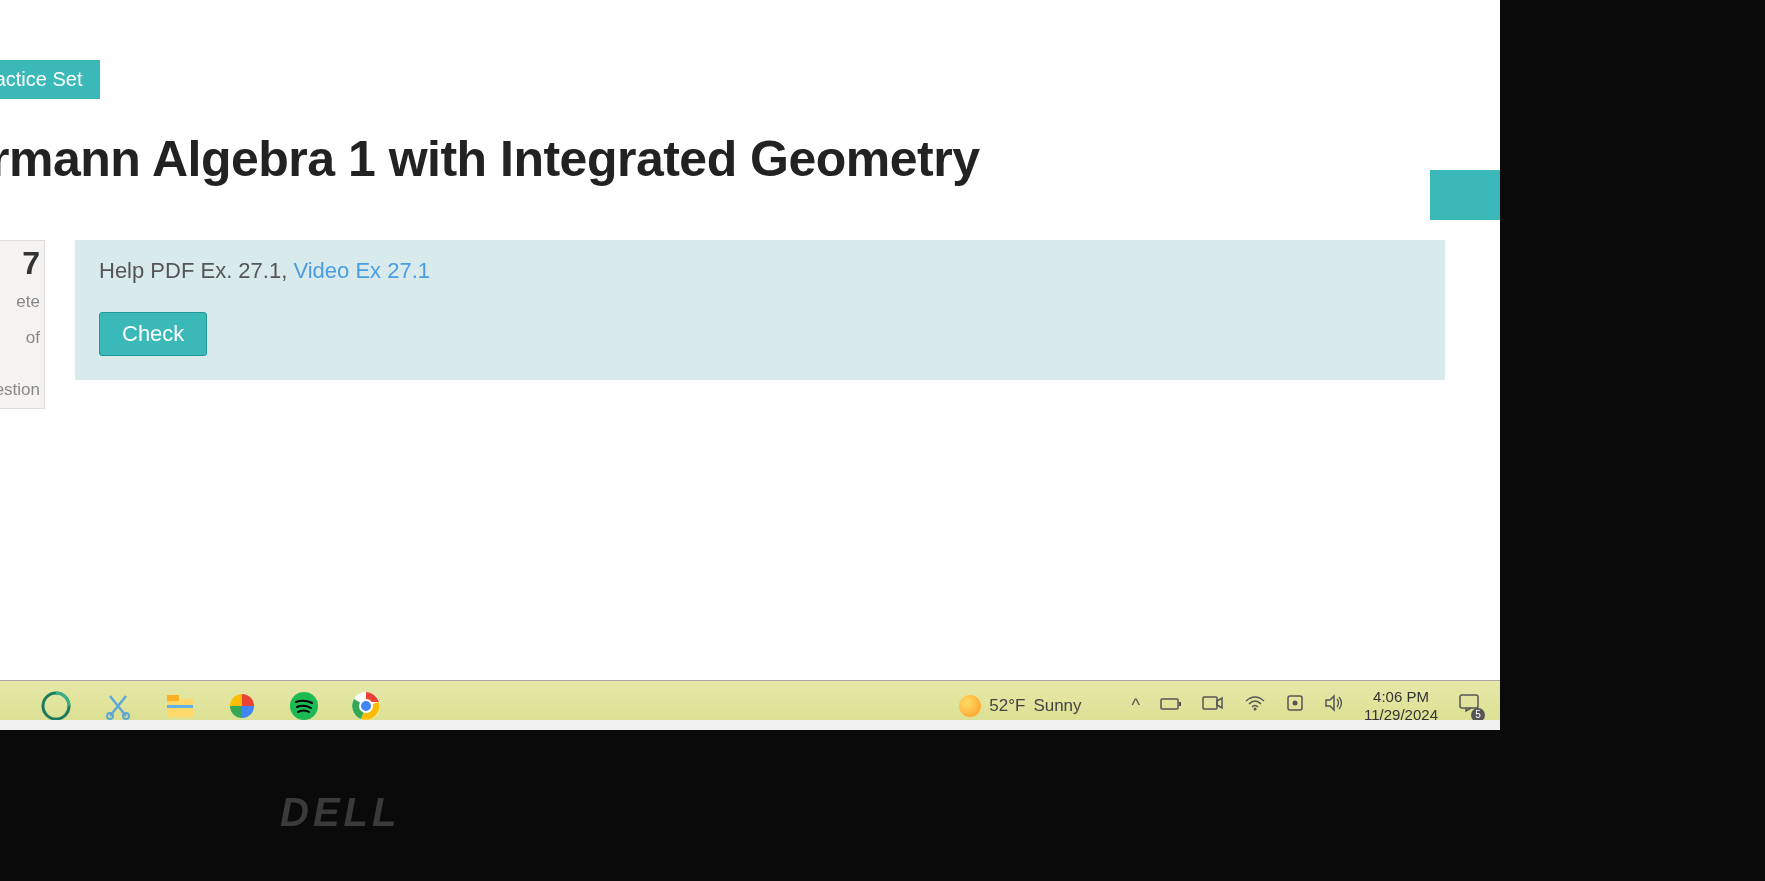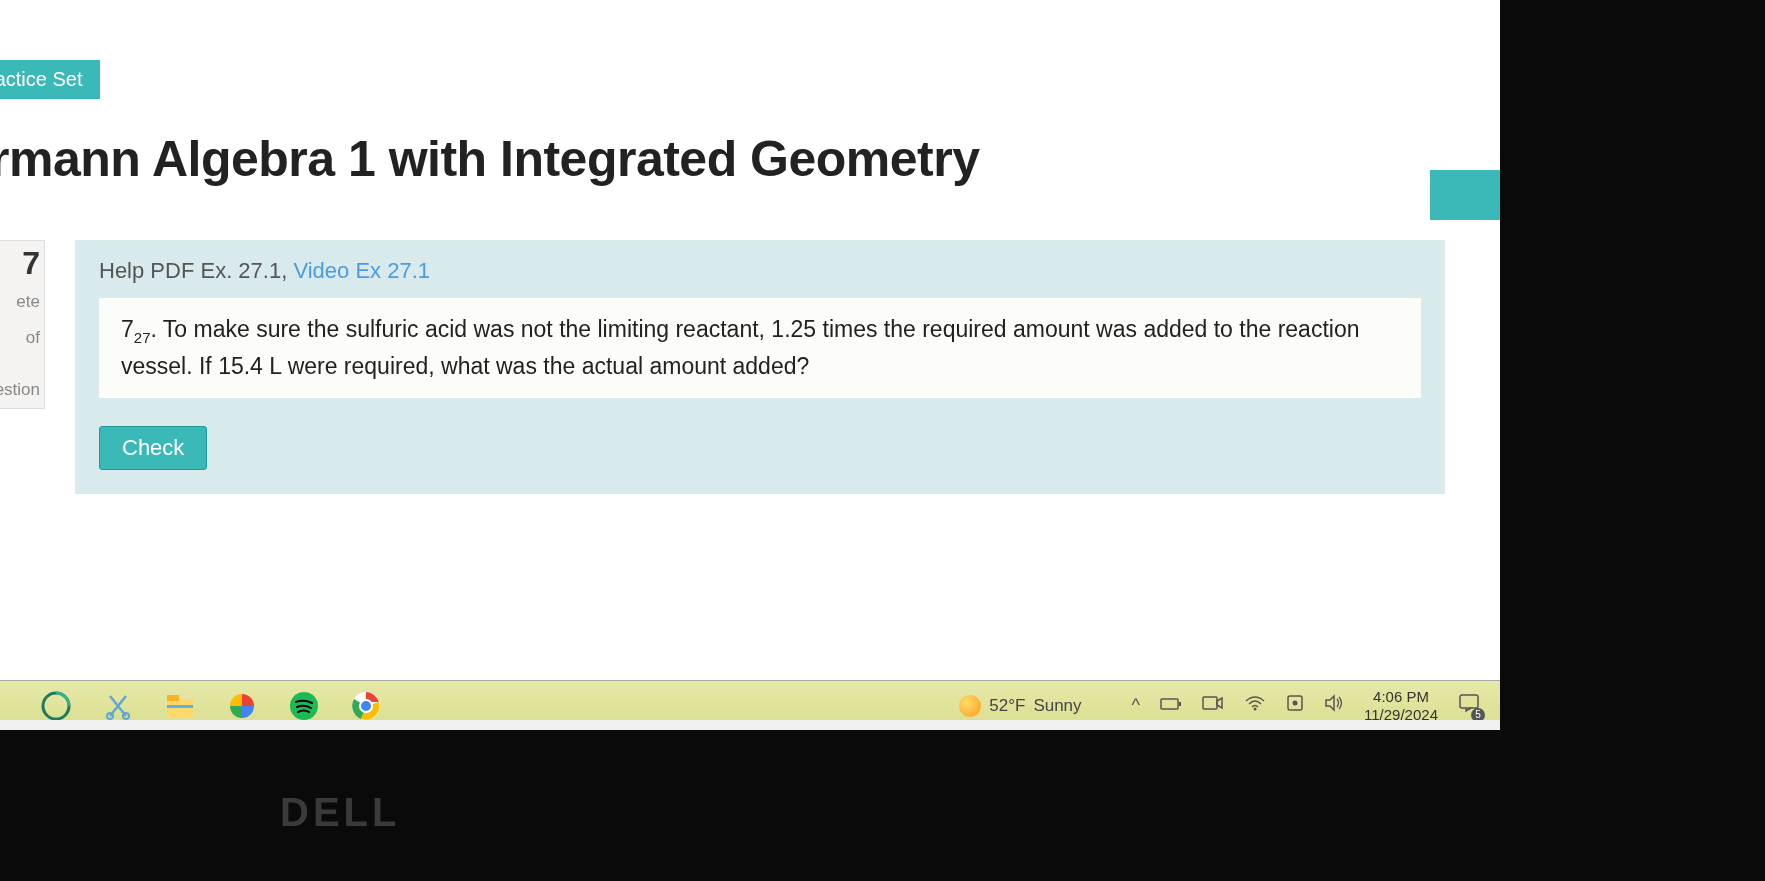--- a/index.html
+++ b/index.html
@@ -232,20 +232,21 @@
     }
     .dell-logo {
       position: absolute;
       top: 790px;
       left: 280px;
       color: #3a3a3a;
       font-size: 40px;
       font-weight: bold;
       letter-spacing: 4px;
       font-family: Arial, sans-serif;
+      font-style: italic;
     }
   </style>
 </head>
 <body>
 
 <div class="screen-area">
 
   <button class="practice-set-btn">ractice Set</button>
 
   <h1 class="page-title">ormann Algebra 1 with Integrated Geometry</h1>
@@ -257,23 +258,20 @@
     <div>ete</div>
     <div>of</div>
     <div style="height:12px"></div>
     <div>estion</div>
   </div>
 
   <div class="question-box">
     <div class="help-line">
       <span>Help PDF Ex. 27.1, </span><a href="#">Video Ex 27.1</a>
     </div>
-    <div class="problem-text">
-      <span class="qnum">7</span><span class="qsub">27</span><span>.</span><span> To make sure the sulfuric acid was not the limiting reactant, 1.25 times the required amount was added to the reaction vessel. If 15.4 L were required, what was the actual amount added?</span>
-    </div>
     <button class="check-btn">Check</button>
   </div>
 
   <div class="taskbar">
     <div class="taskbar-left">
       <div class="tb-icon">
         <svg width="30" height="30" viewBox="0 0 30 30">
             <circle cx="15" cy="15" r="13" fill="none" stroke="#1e7a5e" stroke-width="3"></circle>
             <path d="M15 2 A13 13 0 0 1 28 15" fill="none" stroke="#39b089" stroke-width="3"></path>
           </svg>

